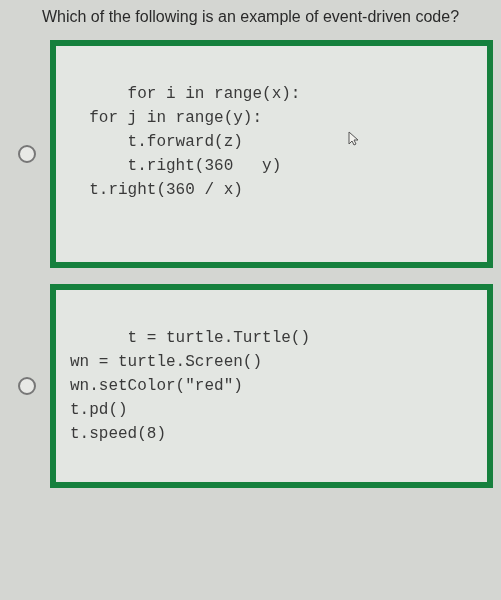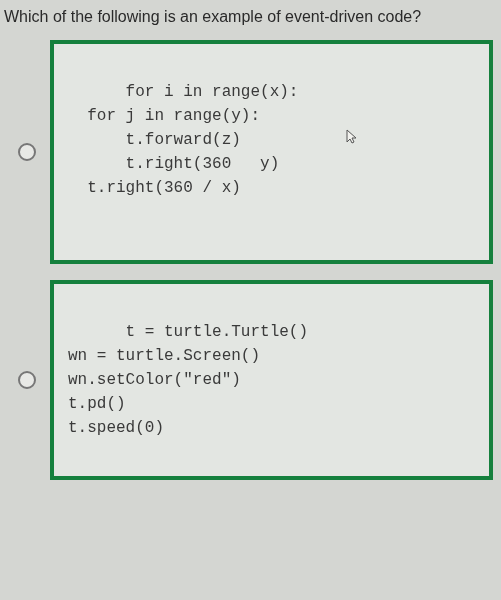--- a/index.html
+++ b/index.html
@@ -7,20 +7,21 @@
     width: 501px;
     height: 600px;
     background: #d4d6d2;
     font-family: Arial, sans-serif;
     overflow: hidden;
   }
   .question {
     padding: 8px 4px 14px 4px;
     font-size: 16px;
     color: #2a2a2a;
+    text-align: center;
   }
   .options {
     padding-left: 18px;
     padding-right: 8px;
   }
   .option {
     display: flex;
     align-items: center;
     margin-bottom: 16px;
   }
@@ -29,21 +30,21 @@
     height: 18px;
     border: 2px solid #777;
     border-radius: 50%;
     background: #e8e9e6;
     flex: 0 0 auto;
     margin-right: 14px;
   }
   .codebox {
     flex: 1;
     background: #e3e6e2;
-    border: 4px solid #15803d;
+    border: 6px solid #15803d;
     padding: 12px 14px;
     font-family: "Courier New", Courier, monospace;
     font-size: 16px;
     color: #3a3a3a;
     white-space: pre;
     line-height: 1.5;
     position: relative;
   }
   .cursor-icon {
     position: absolute;
@@ -77,17 +78,17 @@
   </div>
 
 
   <div class="option">
     <div class="radio"></div>
     <div class="codebox">
       <span>t = turtle.Turtle()
 wn = turtle.Screen()
 wn.setColor("red")
 t.pd()
-t.speed(0)</span>
+t.speed(8)</span>
     </div>
   </div>
 
 </div>
 
 </body></html>

